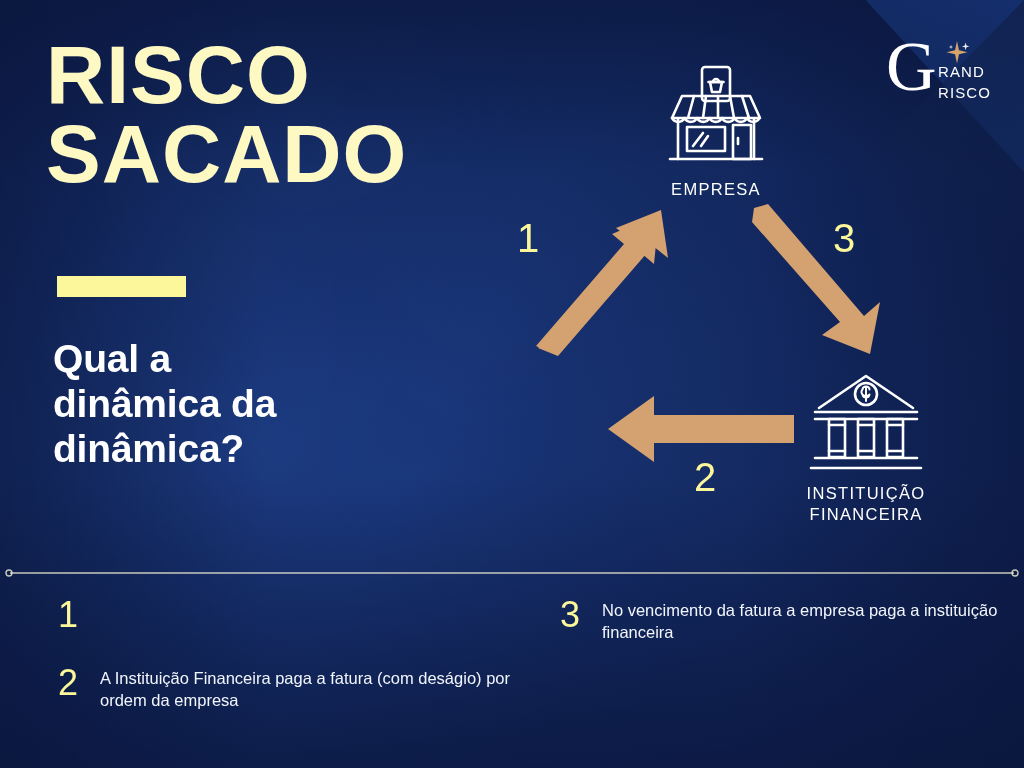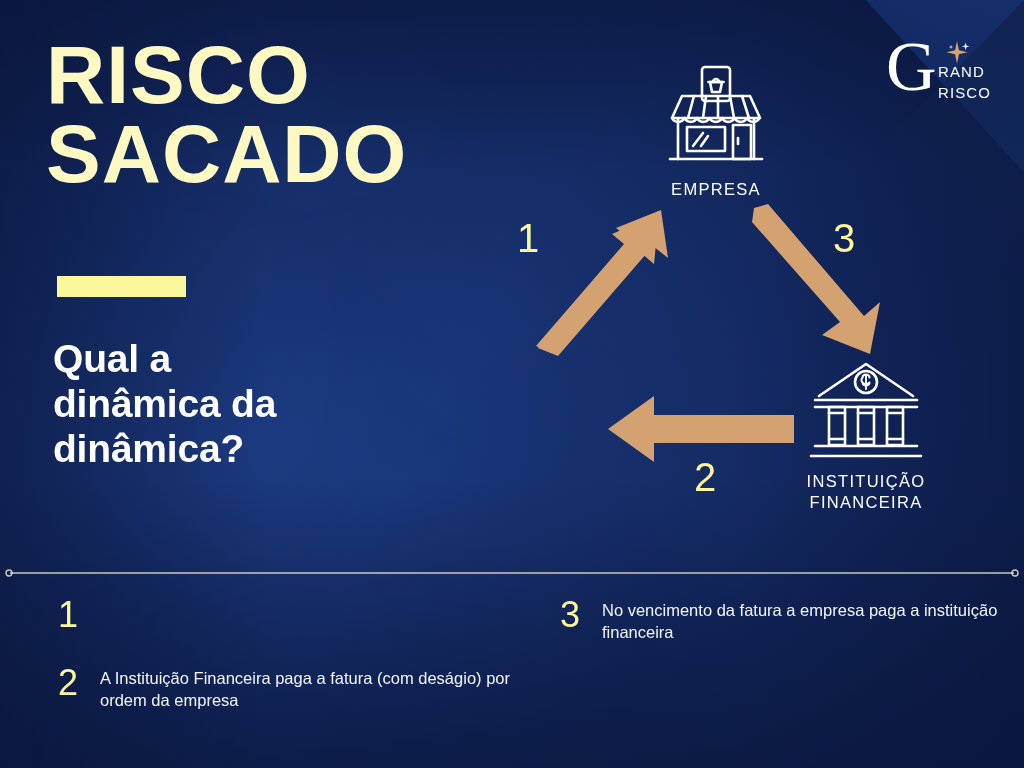--- a/index.html
+++ b/index.html
@@ -129,21 +129,21 @@
   .node-label {
     color: #ffffff;
     font-size: 16.5px;
     letter-spacing: 1.3px;
     line-height: 1.28;
     margin-top: 7px;
     font-weight: 400;
   }
 
   #node-empresa   { left: 636px; top: 62px;  width: 160px; }
-  #node-banco     { left: 776px; top: 360px; width: 180px; }
+  #node-banco     { left: 776px; top: 372px; width: 180px; }
   #node-fornecedor{ left: 444px; top: 368px; width: 190px; }
 
   .arrow { position: absolute; }
 
   .step-num {
     position: absolute;
     color: #fbf79a;
     font-size: 40px;
     font-weight: 400;
     line-height: 1;

